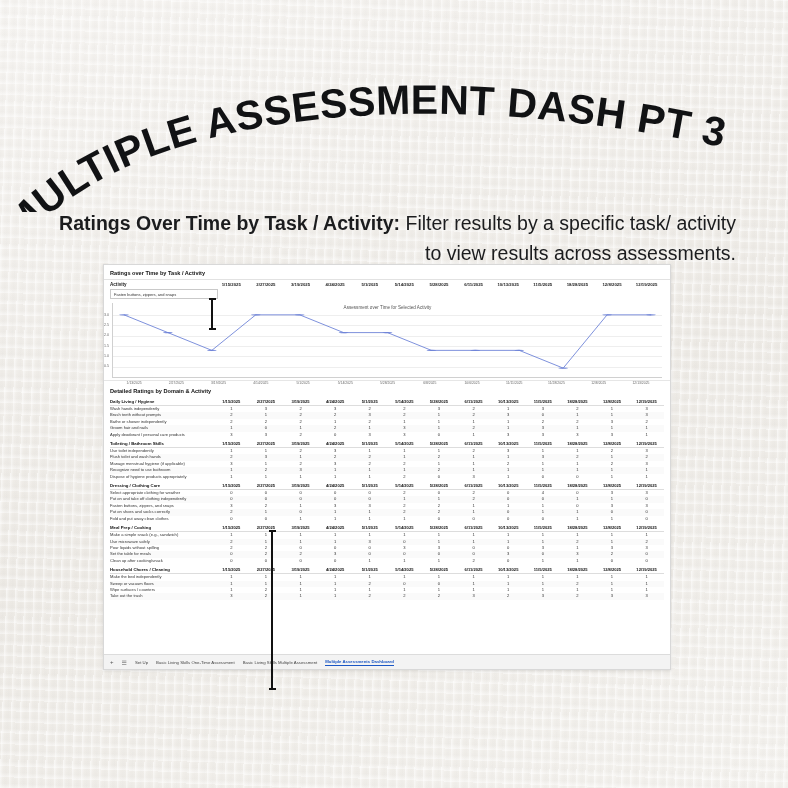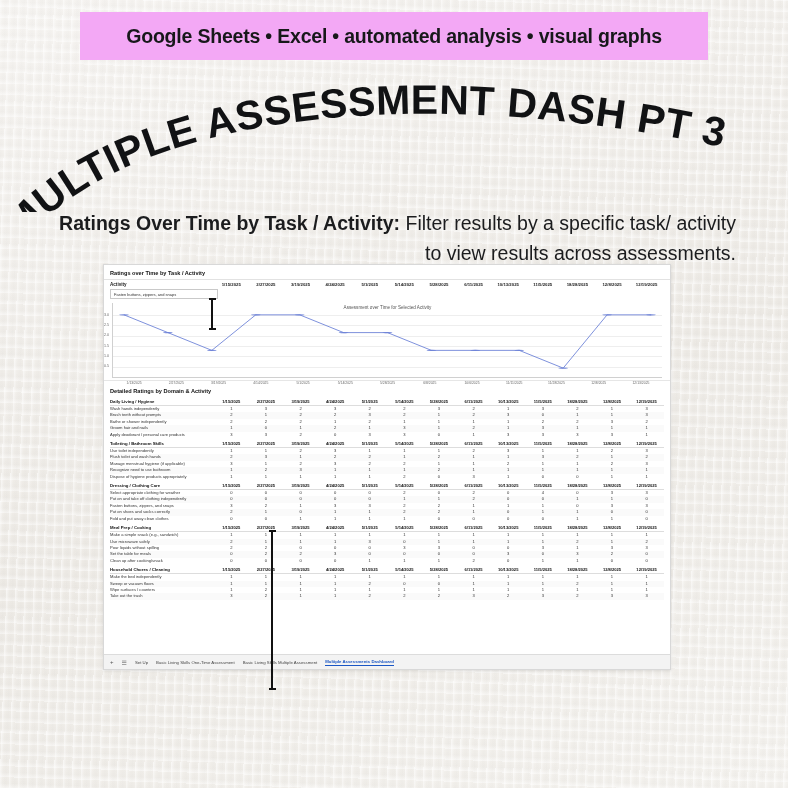--- a/index.html
+++ b/index.html
@@ -134,23 +134,20 @@
     content:"";position:absolute;left:-2.5px;width:7px;height:2px;background:#111;
   }
   .mark:before{top:0;}
   .mark:after{bottom:0;}
 </style>
 </head>
 <body>
 
 <div class="wrap">
 
-  <div class="banner">
-    <span>Google Sheets • Excel • automated analysis • visual graphs</span>
-  </div>
 
   <svg class="arch" viewBox="0 0 788 150">
     <defs>
       <path id="archpath" d="M 18,186 C 110,62 400,6 770,96"></path>
     </defs>
     <text>
       <textPath href="#archpath" startOffset="1%" id="arch-text">MULTIPLE ASSESSMENT DASH PT 3</textPath>
     </text>
   </svg>
 

